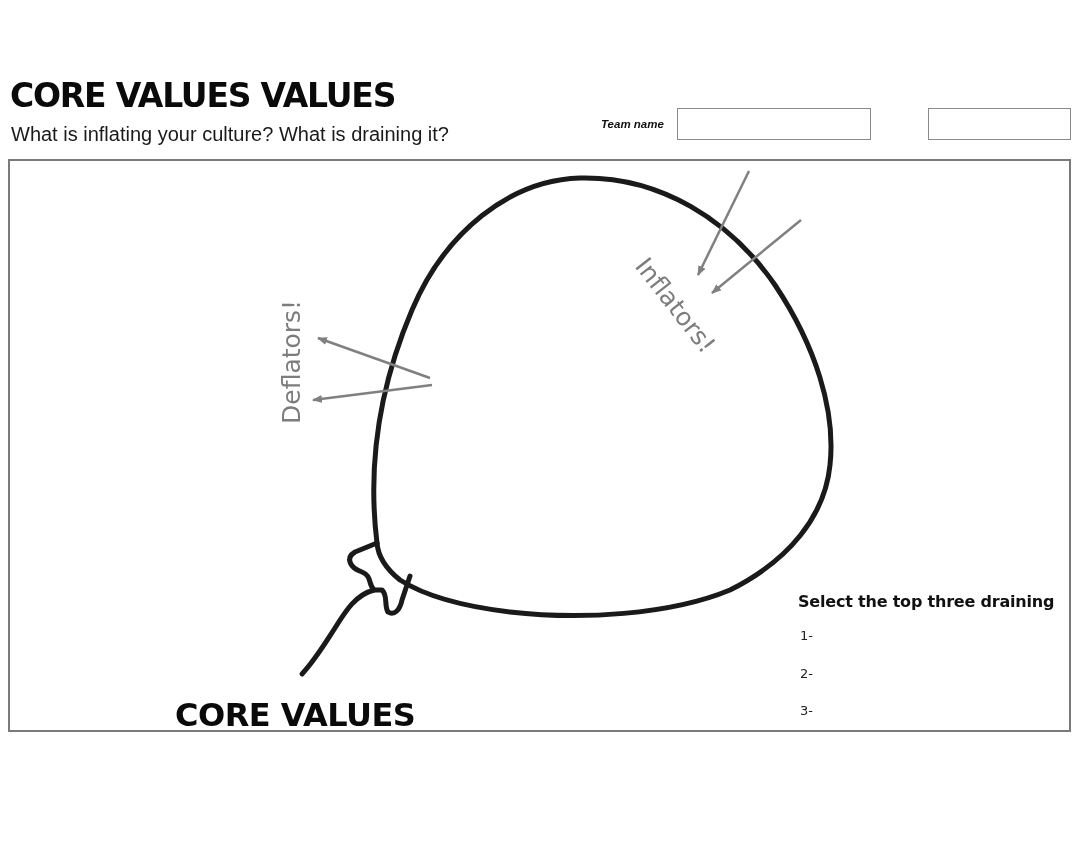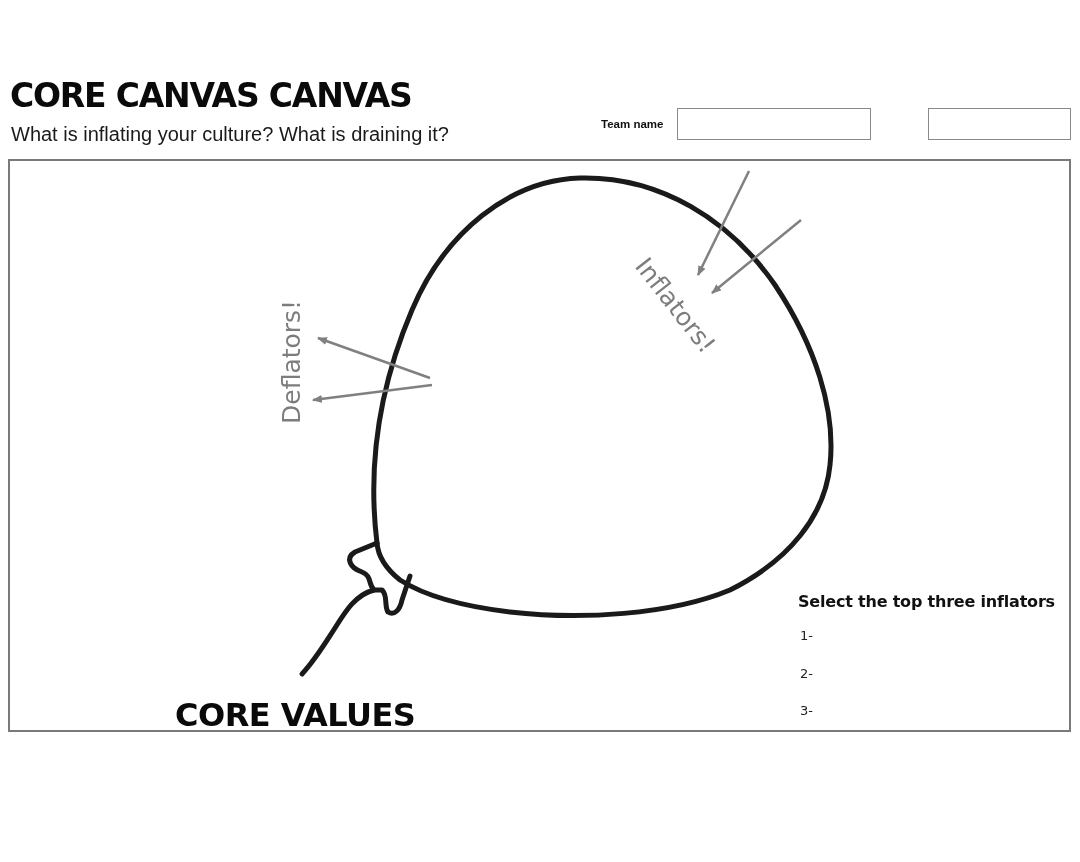--- a/index.html
+++ b/index.html
@@ -117,24 +117,24 @@
       left: 2px;
       font-family: "DejaVu Sans", sans-serif;
       font-size: 13px;
       color: #222;
       white-space: nowrap;
     }
   </style>
 </head>
 <body>
 
-<h1 class="title">CORE CANVAS CANVAS</h1>
+<h1 class="title">CORE VALUES VALUES</h1>
 <div class="subtitle">What is inflating your culture? What is draining it?</div>
 
-<div class="field-label" style="left:601px; top:118px;">Team name</div>
+<div class="field-label" style="left:601px; top:118px;font-style:italic;">Team name</div>
 <input class="field-input" type="text" style="left: 677px; top: 108px; width: 194px;" placeholder="">
 
 <div class="field-label" style="left:894px; top:112px;padding-left:45px;">Date</div>
 <input class="field-input" type="text" style="left: 928px; top: 108px; width: 143px;" placeholder="">
 
 <div class="canvas-box"></div>
 
 <svg class="drawing" viewBox="0 0 1080 862" xmlns="http://www.w3.org/2000/svg">
   <defs>
     <marker id="arrowhead" markerWidth="10" markerHeight="8" refX="9" refY="4" orient="auto" markerUnits="userSpaceOnUse">
@@ -174,19 +174,19 @@
   <line x1="749" y1="171" x2="698" y2="275" stroke="#808080" stroke-width="2.5" marker-end="url(#arrowhead)"></line>
   <line x1="801" y1="220" x2="712" y2="293" stroke="#808080" stroke-width="2.5" marker-end="url(#arrowhead)"></line>
 </svg>
 
 <div class="rot-label" style="left:277px; top:424px; transform: rotate(-90deg);">Deflators!</div>
 <div class="rot-label" style="left:652px; top:252px; transform: rotate(52deg);">Inflators!</div>
 
 <div class="core-values">CORE VALUES</div>
 
 <div class="top-three">
-  <div class="top-three-heading">Select the top three inflators</div>
+  <div class="top-three-heading">Select the top three draining</div>
   <ul class="top-three-list">
     <li class="top-three-item" style="top:36px;">1-</li>
     <li class="top-three-item" style="top:74px;">2-</li>
     <li class="top-three-item" style="top:111px;">3-</li>
   </ul>
 </div>
 
 </body></html>

